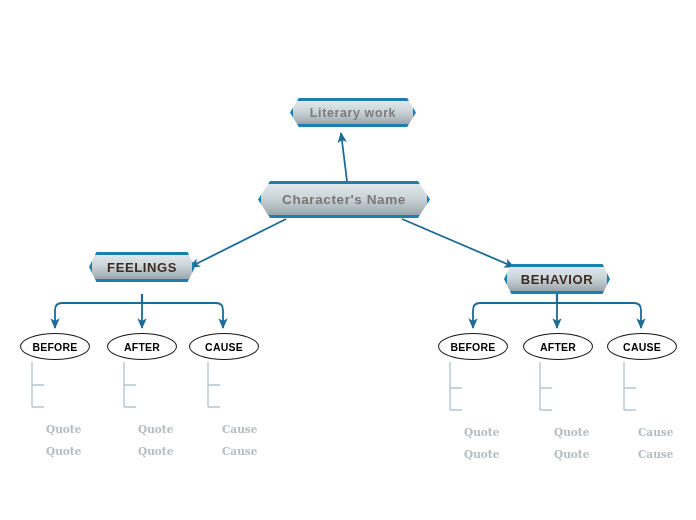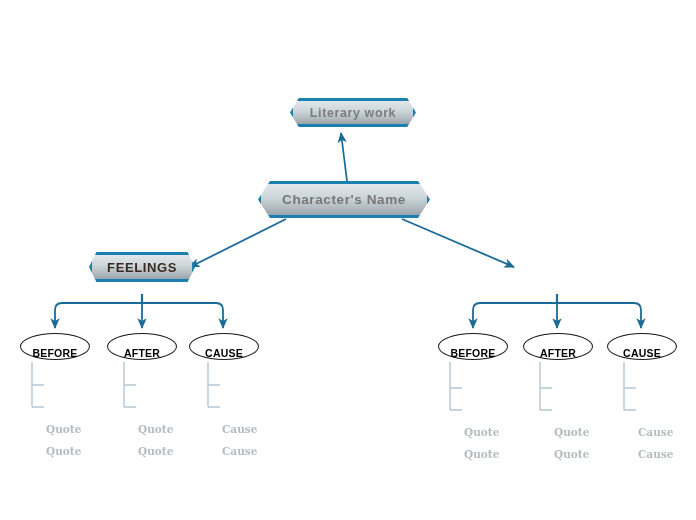--- a/index.html
+++ b/index.html
@@ -65,21 +65,21 @@
   
   .ell {
     position: absolute;
     width: 70px;
     height: 27px;
     box-sizing: border-box;
     border: 1.3px solid #1a1a1a;
     border-radius: 50%;
     background: #ffffff;
     display: flex;
-    align-items: flex-end;
+    align-items: center;
     justify-content: center;
     color: #000000;
     font-size: 10.5px;
     font-weight: bold;
     letter-spacing: 0.2px;
     white-space: nowrap;
   }
 
   
   .leaf {
@@ -135,20 +135,23 @@
   </div>
 
   <div class="hex hex-character">
     <span>Character's Name</span>
   </div>
 
   <div class="hex hex-branch hex-feelings">
     <span>FEELINGS</span>
   </div>
 
+  <div class="hex hex-branch hex-behavior">
+    <span>BEHAVIOR</span>
+  </div>
 
   <div class="ell" style="left:20px;  top:333px;">
     <span>BEFORE</span>
   </div>
   <div class="ell" style="left:107px; top:333px;">
     <span>AFTER</span>
   </div>
   <div class="ell" style="left:189px; top:333px;">
     <span>CAUSE</span>
   </div>

